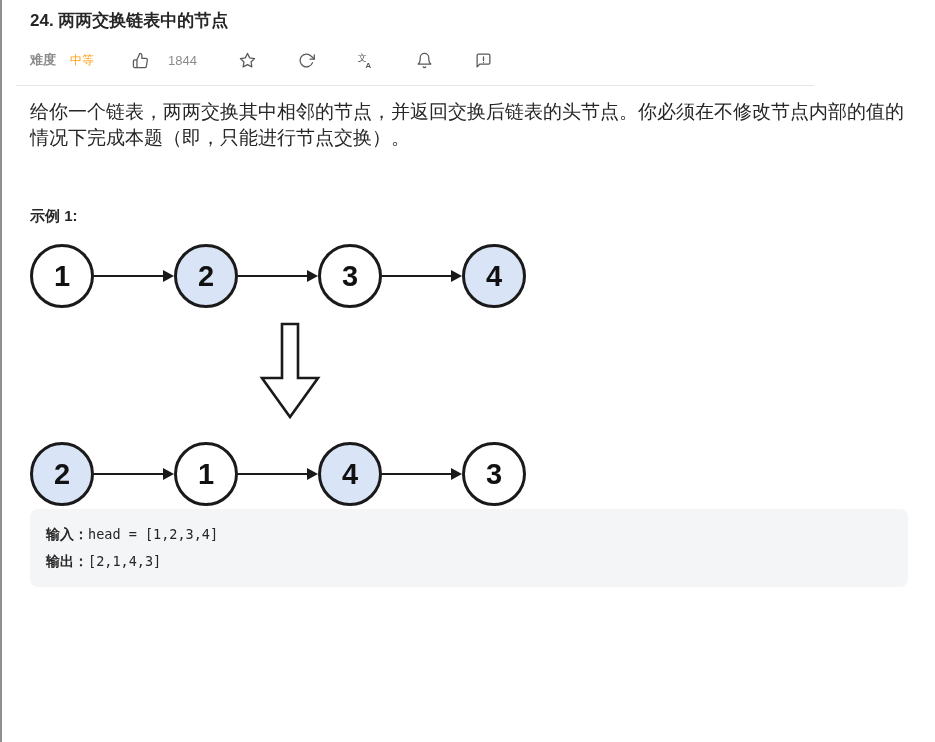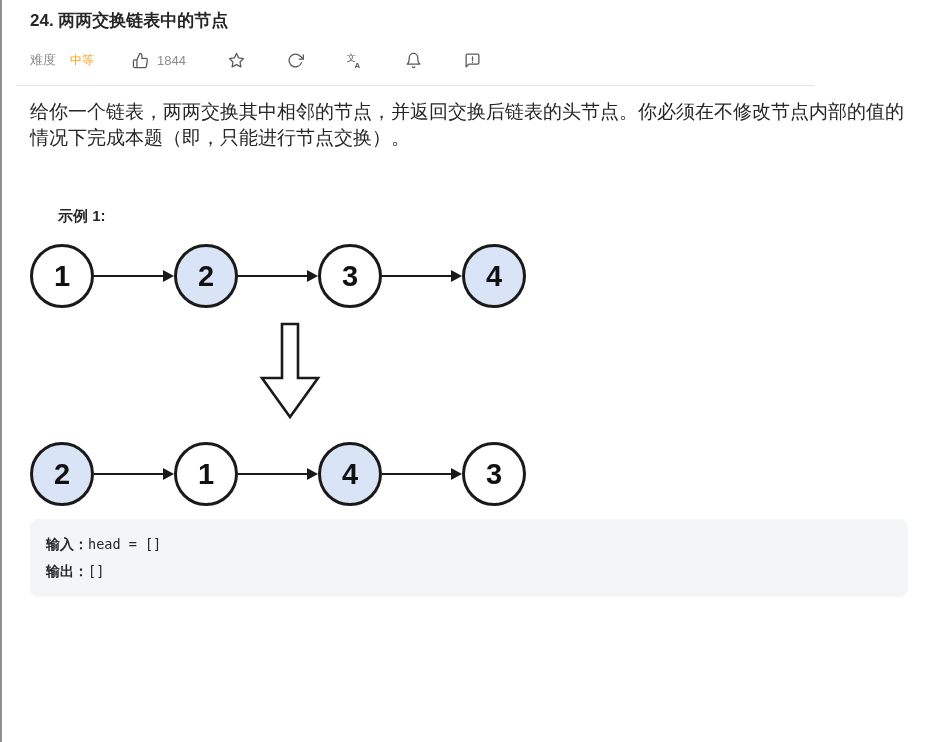--- a/index.html
+++ b/index.html
@@ -5,34 +5,34 @@
   * { margin:0; padding:0; box-sizing:border-box; }
   html,body { width:935px; height:742px; background:#ffffff; overflow:hidden;
               font-family:"Liberation Sans","DejaVu Sans",sans-serif; }
   .panel { position:relative; width:819px; height:742px; background:#fff; }
   .panel-left-border { position:absolute; left:0; top:0; width:2px; height:742px; background:#8f8f8f; }
   .content { padding:10px 27px 0 30px; }
 
   .title { font-size:17px; font-weight:bold; color:#262626; line-height:22px; }
 
   .toolbar { display:flex; align-items:center; margin-top:18px; height:20px; }
-  .difficulty-label { font-size:13px; color:#8c8c8c; }
+  .difficulty-label { font-size:13px; color:#8c8c8c;font-weight:bold; }
   .difficulty-value { font-size:12px; color:#ffa116; margin-left:14px; cursor:pointer; }
-  .tb-btn { display:flex; align-items:center; background:none; border:none; cursor:pointer; padding:0; }
+  .tb-btn { display:flex; align-items:center; background:none; border:none; cursor:pointer; padding:0;gap:11px; }
   .like-btn { margin-left:38px; }
   .like-count { font-size:13px; color:#8c8c8c; margin-left:8px; }
   .tb-icon { width:17px; height:17px; display:block; }
   .tb-gap { margin-left:42px; }
 
   .divider { height:1px; background:#e5e5e5; margin:15px -22px 0 -14px; }
 
   .description { margin-top:13px; font-size:19px; color:#262626; line-height:26px; width:878px; }
 
   .example-heading { font-size:15px; font-weight:bold; color:#262626; line-height:20px; }
-  .heading-ex1 { margin-top:55px;margin-left:28px; }
+  .heading-ex1 { margin-top:55px; }
   .heading-ex2 { margin-top:22px; }
 
   .ll-row { display:flex; align-items:center; width:520px; }
   .ll-row-before { margin-top:18px; }
   .ll-row-after  { margin-top:22px; }
   .ll-node { width:64px; height:64px; flex:0 0 64px; border:3px solid #1a1a1a; border-radius:50%;
              background:#fff; display:flex; align-items:center; justify-content:center;
              font-size:29px; font-weight:bold; color:#111; }
   .ll-node.hl { background:#d9e5f7; }
   .ll-arrow { position:relative; width:80px; height:64px; flex:0 0 80px; }
@@ -162,18 +162,18 @@
           <div class="ll-arrow-head"></div>
         </div>
         <div class="ll-node hl">4</div>
         <div class="ll-arrow">
           <div class="ll-arrow-line"></div>
           <div class="ll-arrow-head"></div>
         </div>
         <div class="ll-node">3</div>
       </div>
 
+    <pre class="code-block cb-1"><span class="io-label">输入：</span><span>head = [1,2,3,4]</span>
+<span class="io-label">输出：</span><span>[2,1,4,3]</span></pre>
 
 
-    <pre class="code-block cb-2"><span class="io-label">输入：</span><span>head = []</span>
-<span class="io-label">输出：</span><span>[]</span></pre>
   </div>
 </div>
 
 </body></html>

